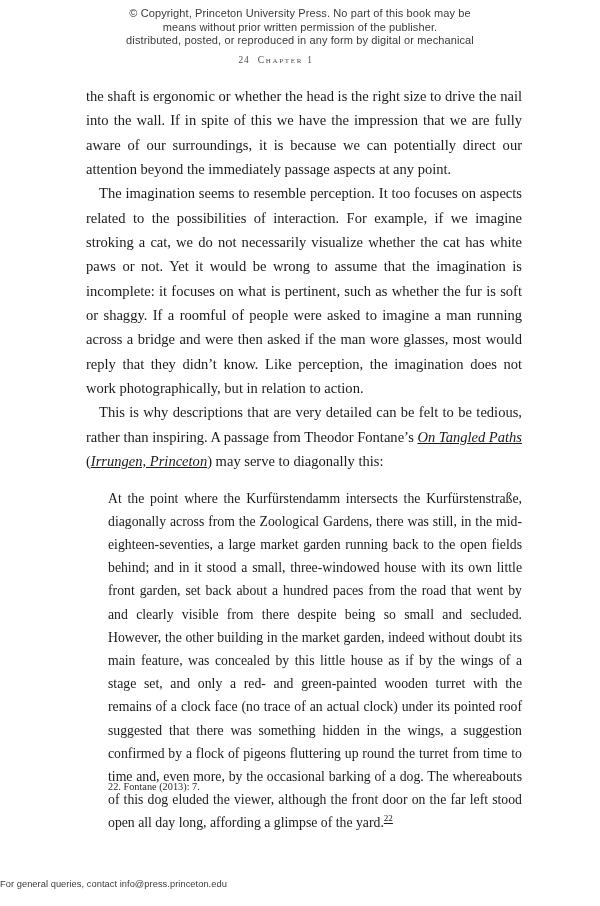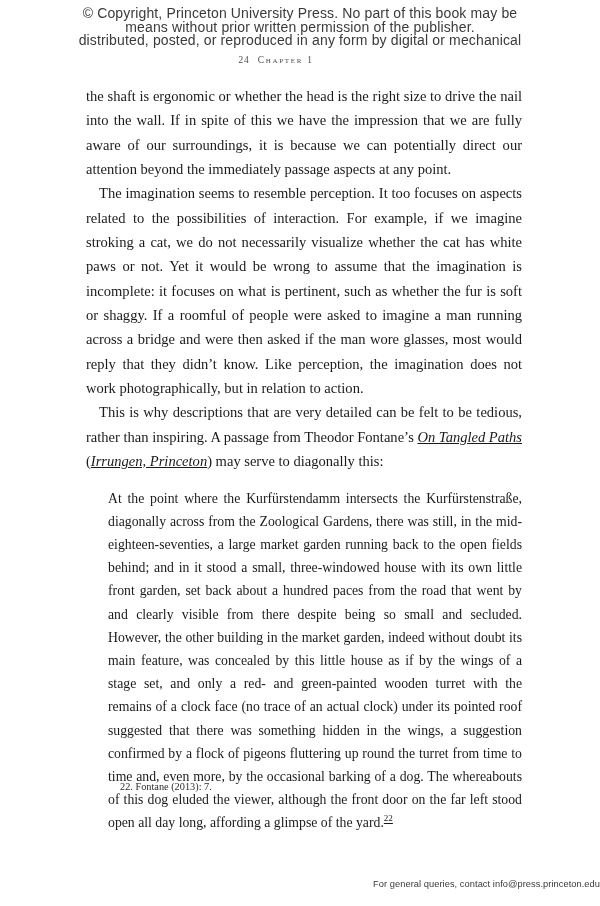--- a/index.html
+++ b/index.html
@@ -17,21 +17,21 @@
   }
 
   
   .copyright-notice {
     position: absolute;
     top: 7px;
     left: 0;
     width: 600px;
     text-align: center;
     font-family: "Liberation Sans", "DejaVu Sans", sans-serif;
-    font-size: 14px;
+    font-size: 11px;
     line-height: 13.6px;
     color: #3a3a3a;
     letter-spacing: 0.01em;
   }
   .copyright-notice div { white-space: nowrap; }
 
   
   .running-head {
     position: absolute;
     top: 55px;
@@ -88,34 +88,34 @@
     line-height: 0;
     text-decoration: underline;
   }
 
   em { font-style: italic; text-decoration: underline; }
 
   
   .footnote {
     position: absolute;
     top: 779px;
-    left: 120px;
+    left: 108px;
     width: 420px;
     font-size: 10.3px;
     line-height: 15px;
     color: #2b2b2b;
   }
 
   
   .page-footer {
     position: absolute;
     top: 879px;
     left: 0;
     width: 600px;
-    text-align: right;
+    text-align: left;
     font-family: "Liberation Sans", "DejaVu Sans", sans-serif;
     font-size: 9.3px;
     color: #3a3a3a;
     letter-spacing: 0.005em;
   }
 </style>
 </head>
 <body>
 
 <div class="copyright-notice">

